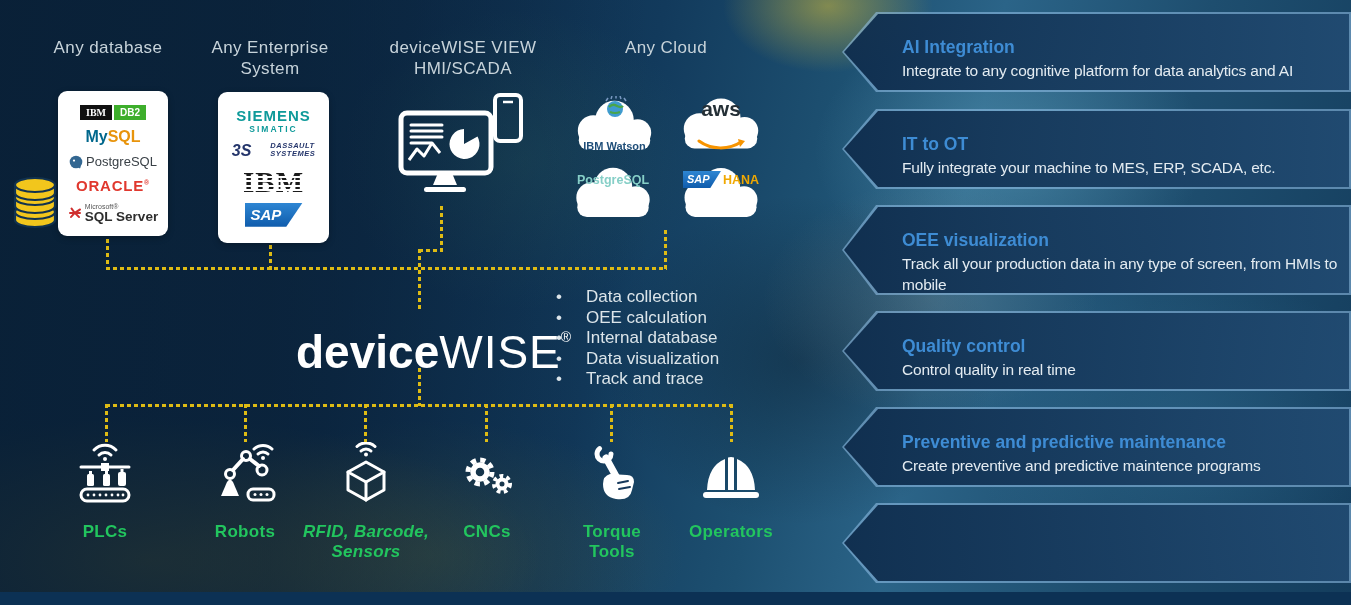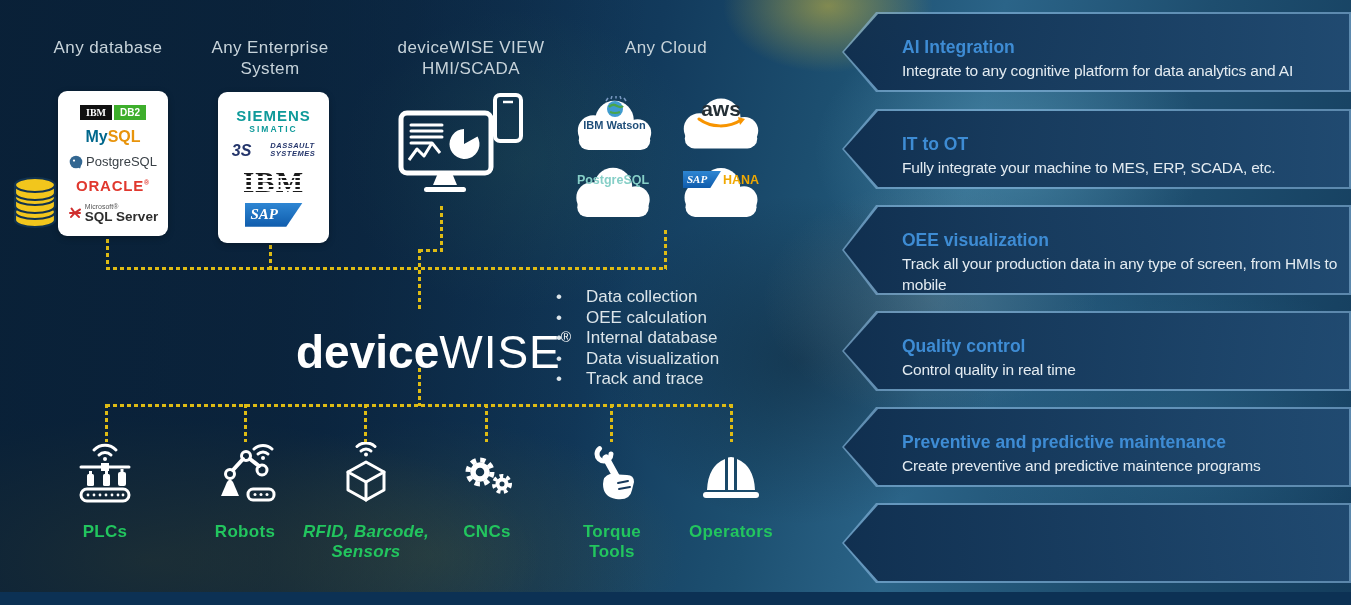--- a/index.html
+++ b/index.html
@@ -39,26 +39,26 @@
   .mssql .srv{font-size:13.5px;color:#2e2e2e;font-weight:600;}
   .siemens{color:#0e9a9a;font-weight:700;font-size:15px;letter-spacing:1px;line-height:15px;text-align:center;}
   .simatic{color:#0e9a9a;font-weight:700;font-size:8.5px;letter-spacing:2px;margin-top:1px;}
   .dsrow{display:flex;align-items:flex-start;gap:19px;color:#24356b;}
   .dsmark{font-style:italic;font-weight:900;font-size:16px;}
   .dscol{display:flex;flex-direction:column;font-style:italic;font-weight:700;font-size:7.5px;letter-spacing:.5px;line-height:8px;}
   .ibm-striped{position:relative;font-family:"Liberation Serif",serif;font-weight:700;font-size:29px;line-height:26px;color:#1b1b1b;letter-spacing:1px;}
   .ibm-striped:after{content:"";position:absolute;left:-3px;right:-3px;top:4px;bottom:3px;
       background:repeating-linear-gradient(180deg,transparent 0 2.6px,#fff 2.6px 4.6px);}
   .sap-para{background:linear-gradient(180deg,#2e86d3,#0f5cac);clip-path:polygon(0 0,100% 0,72% 100%,0 100%);
-      color:#fff;font-style:italic;font-weight:800;font-family:Liberation Serif, serif;}
+      color:#fff;font-style:italic;font-weight:800;}
   .sap-big{width:58px;height:24px;font-size:15px;padding:3px 0 0 6px;box-sizing:border-box;}
   .sap-small{width:38px;height:17px;font-size:11px;padding:2px 0 0 4px;box-sizing:border-box;}
   
   .cloud{position:absolute;z-index:4;}
-  .cloud .overlay{position:absolute;inset:0;display:flex;flex-direction:column;align-items:center;justify-content:flex-start;}
+  .cloud .overlay{position:absolute;inset:0;display:flex;flex-direction:column;align-items:center;justify-content:space-between;}
   .watson-text{font-size:11px;font-weight:700;color:#1f4e79;margin-top:1px;}
   .aws-text{font-size:21px;font-weight:700;color:#242f36;line-height:16px;margin-top:8px;}
   .mind-text{font-size:12.5px;font-weight:700;color:#86cfc7;margin-top:10px;}
   .saph-row{display:flex;align-items:center;gap:2px;margin-top:8px;}
   .hana-text{font-size:12.5px;font-weight:800;color:#f0a800;}
   
   .dwlogo{position:absolute;left:296px;top:310px;width:250px;z-index:4;text-align:center;color:#fff;line-height:54px;white-space:nowrap;}
   .dwlogo .dv{font-size:46px;font-weight:700;}
   .dwlogo .ws{font-size:46px;font-weight:400;letter-spacing:1px;}
   .dwlogo .rg{font-size:14px;vertical-align:26px;}
@@ -88,21 +88,21 @@
 <div id="stage">
   <div class="bg"></div>
   <div class="bg-left"></div>
   <div class="bottombar"></div>
 
   <div class="hdr" style="left:38px;top:37px;width:140px;">Any database</div>
   <div class="hdr" style="left:195px;top:37px;width:150px;">
     <span>Any Enterprise</span><br>
     <span>System</span>
   </div>
-  <div class="hdr" style="left:385px;top:37px;width:156px;margin-left:8px;">
+  <div class="hdr" style="left:385px;top:37px;width:156px;">
     <span>deviceWISE VIEW</span><br>
     <span>HMI/SCADA</span>
   </div>
   <div class="hdr" style="left:596px;top:37px;width:140px;">Any Cloud</div>
 
   <div class="card" style="left:58px;top:91px;width:106px;height:133px;padding:6px 2px;">
     <div class="chiprow">
       <span class="chip chip-ibm">IBM</span>
       <span class="chip chip-db2">DB2</span>
     </div>

